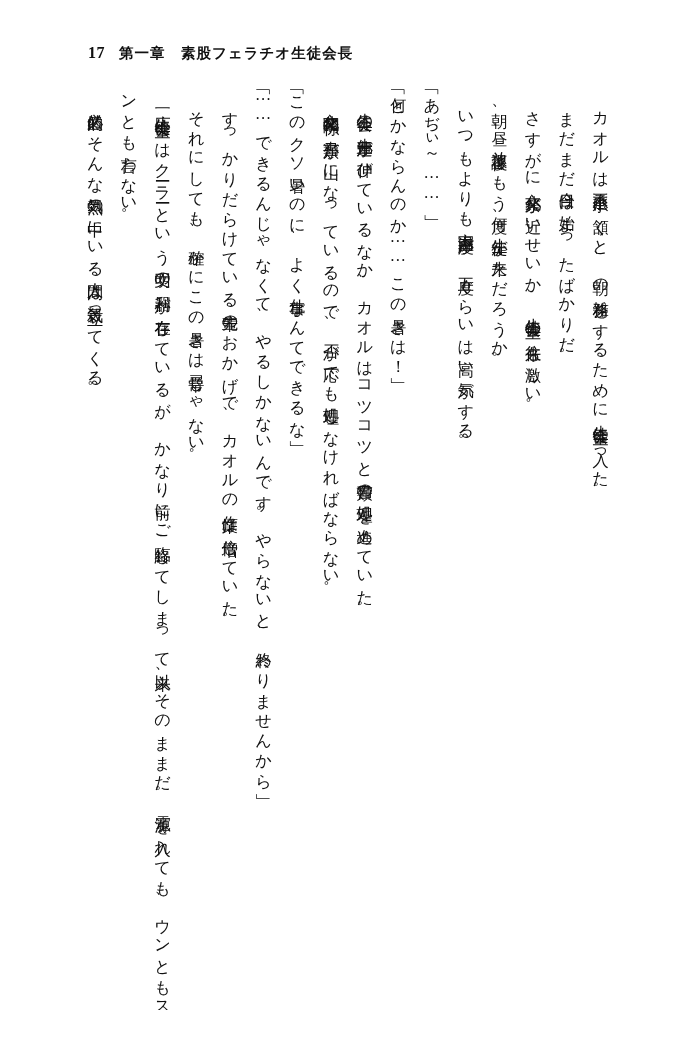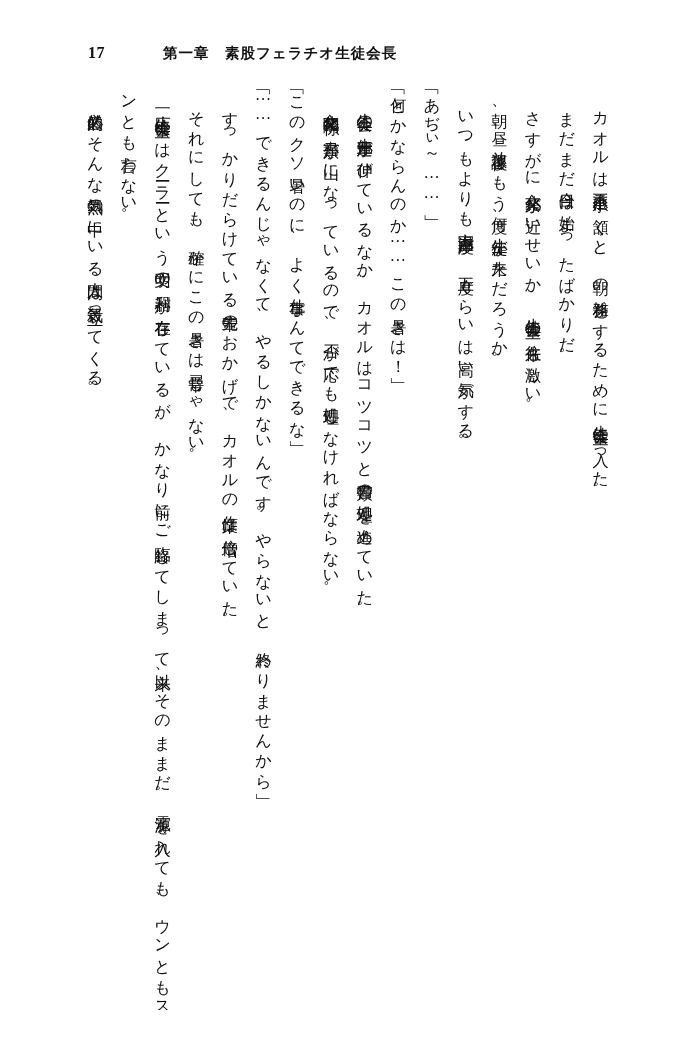--- a/index.html
+++ b/index.html
@@ -37,21 +37,20 @@
     font-size: 16px;
     font-weight: bold;
     letter-spacing: 0.5px;
     color: #111;
   }
   .chapter-title {
     font-size: 14.5px;
     font-weight: bold;
     letter-spacing: 1.0px;
     color: #111;
-    margin-left: 44px;
   }
   
   .body-text {
     position: absolute;
     top: 84px;
     right: 84px;
     left: 84px;
     bottom: 40px;
     writing-mode: vertical-rl;
     text-orientation: upright;

